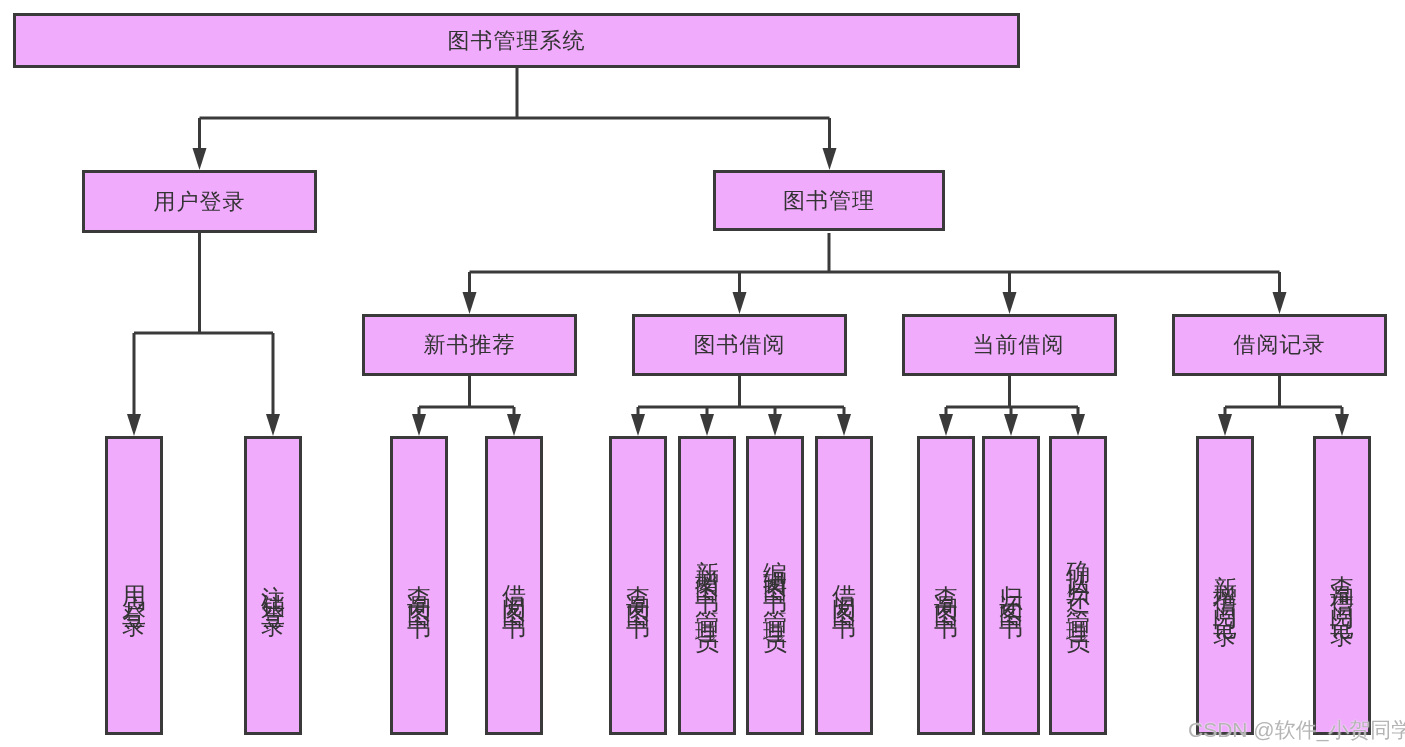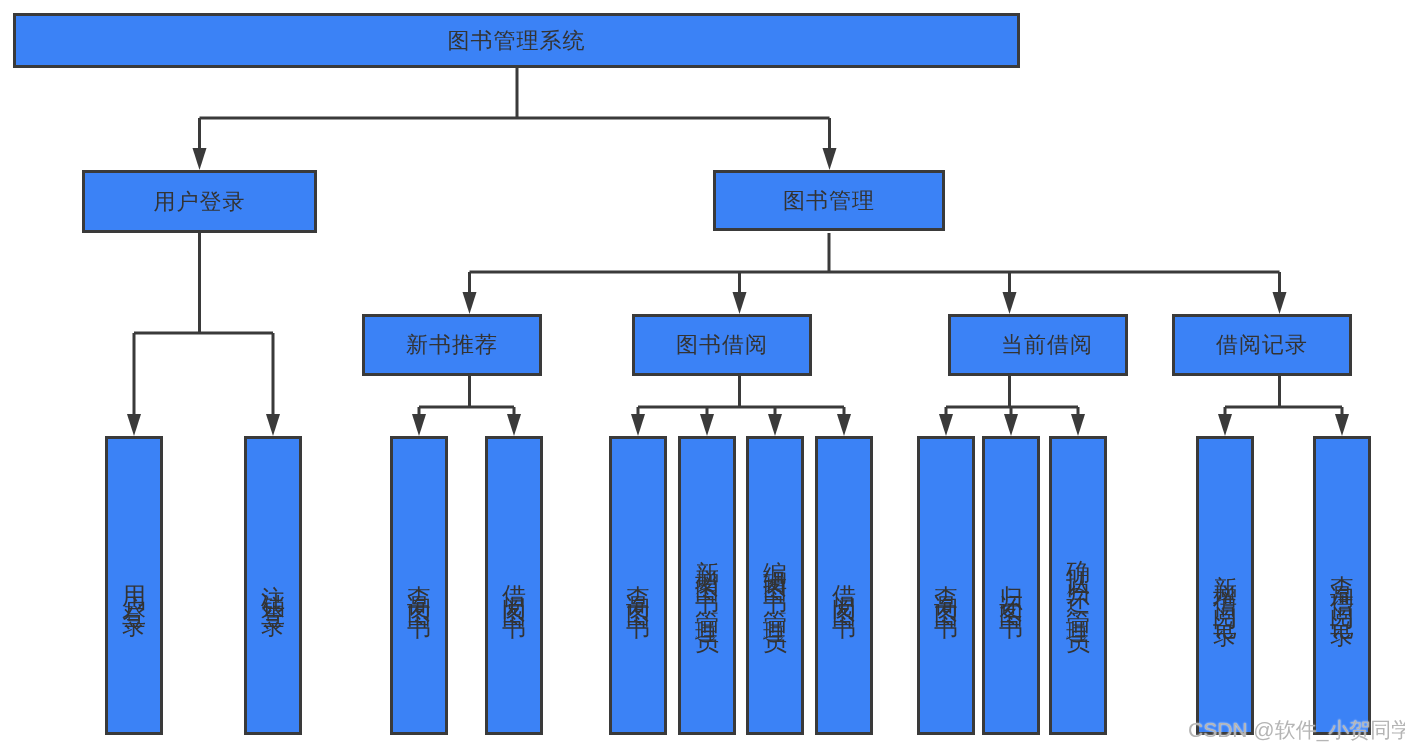--- a/index.html
+++ b/index.html
@@ -14,21 +14,21 @@
   svg.connectors {
     position: absolute;
     left: 0; top: 0;
     width: 1405px; height: 747px;
     pointer-events: none;
   }
   .box {
     position: absolute;
     box-sizing: border-box;
     border: 3px solid #3a3a3a;
-    background: #3b82f6;
+    background: #f0abfc;
     display: flex;
     align-items: center;
     justify-content: center;
     color: #333333;
   }
   .h-label {
     font-size: 22px;
     letter-spacing: 1px;
     white-space: nowrap;
   }
@@ -41,24 +41,24 @@
     writing-mode: vertical-rl;
     text-orientation: mixed;
     font-size: 24px;
     letter-spacing: 10px;
     line-height: 1;
     white-space: nowrap;
   }
   .root-box   { left: 13px;  top: 13px;  width: 1007px; height: 55px; }
   .lvl2-login { left: 82px;  top: 170px; width: 235px;  height: 63px; }
   .lvl2-mgmt  { left: 713px; top: 170px; width: 232px;  height: 61px; }
-  .lvl3 { top: 314px; width: 180px; height: 62px; }
+  .lvl3 { top: 314px; width: 215px; height: 62px; }
   .m0 { left: 362px; }
   .m1 { left: 632px; text-align: center; }
-  .m2 { left: 948px; padding-left: 18px; }
+  .m2 { left: 902px; padding-left: 18px; }
   .m3 { left: 1172px; }
   .watermark {
     position: absolute;
     left: 1188px;
     top: 716px;
     font-size: 21px;
     color: #b5b5b5;
     white-space: nowrap;
     z-index: 5;
     text-shadow: 0 0 2px #ffffff;

